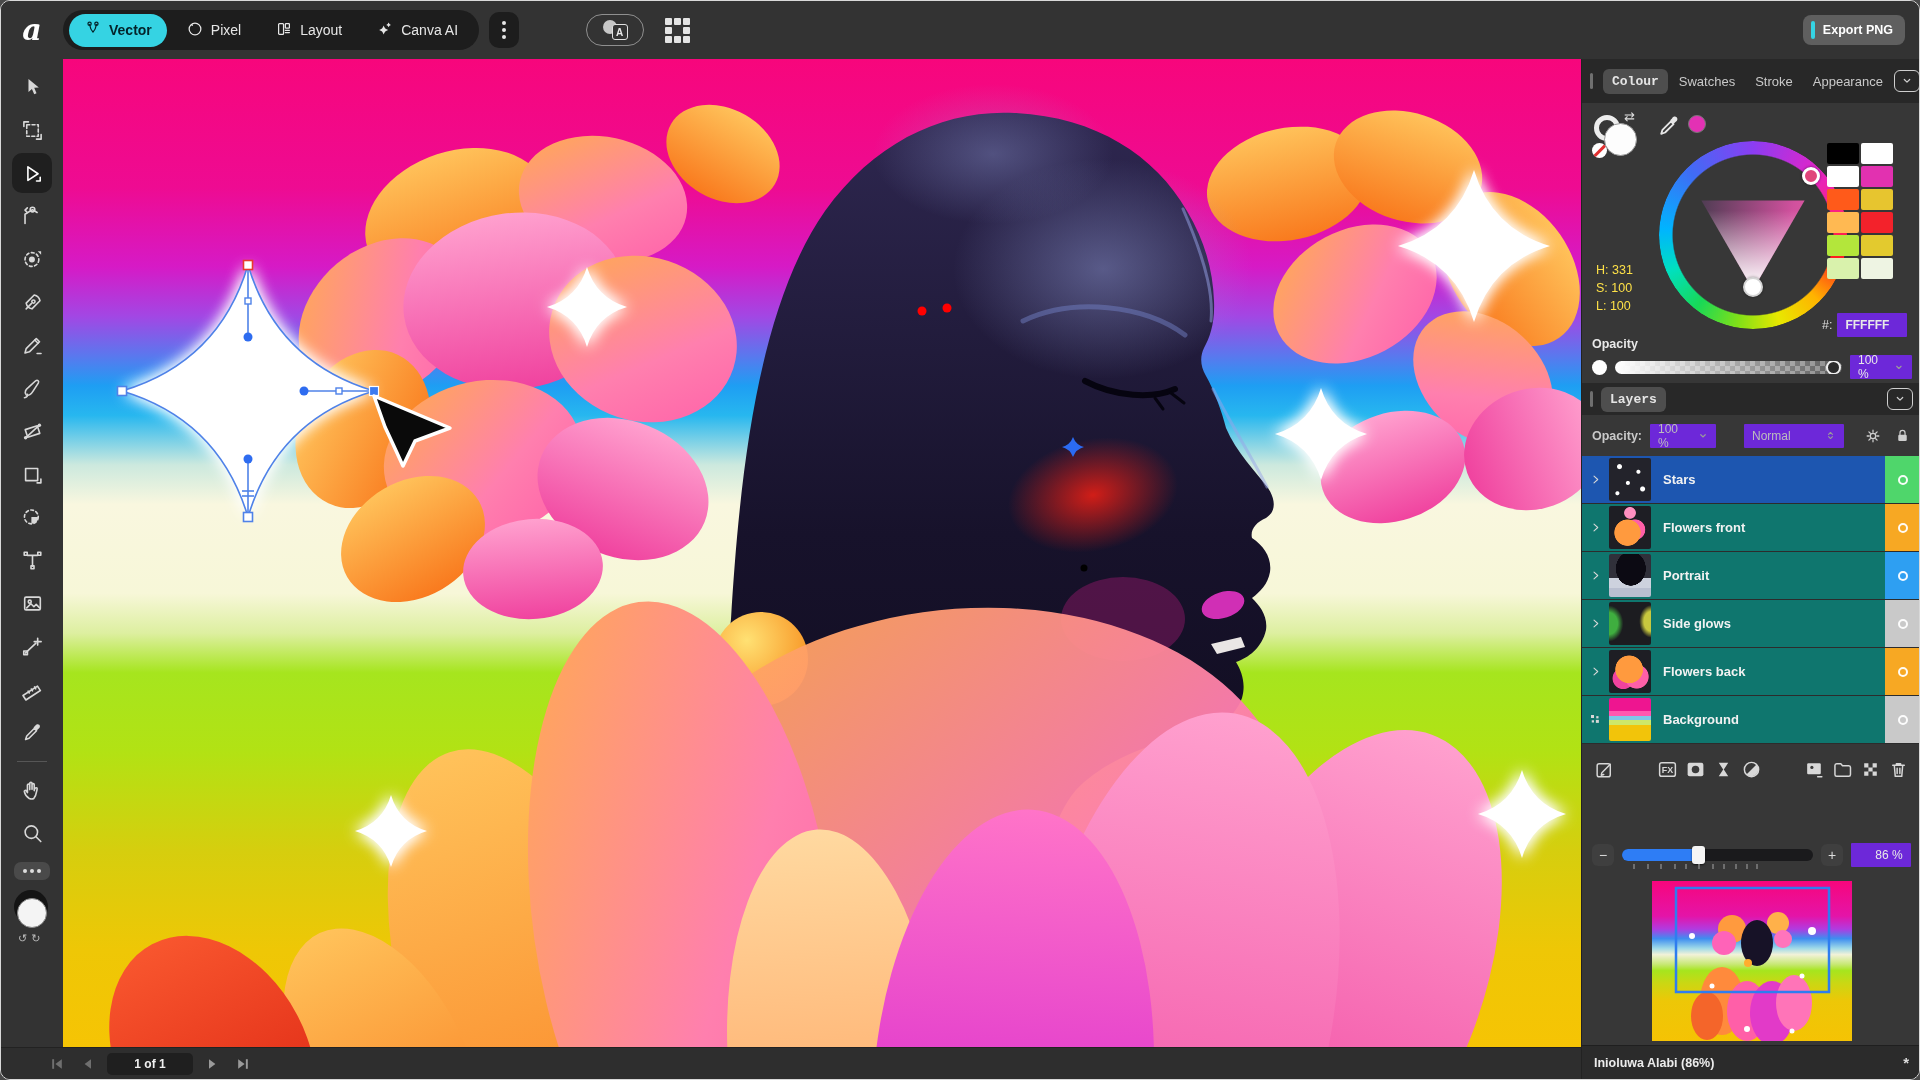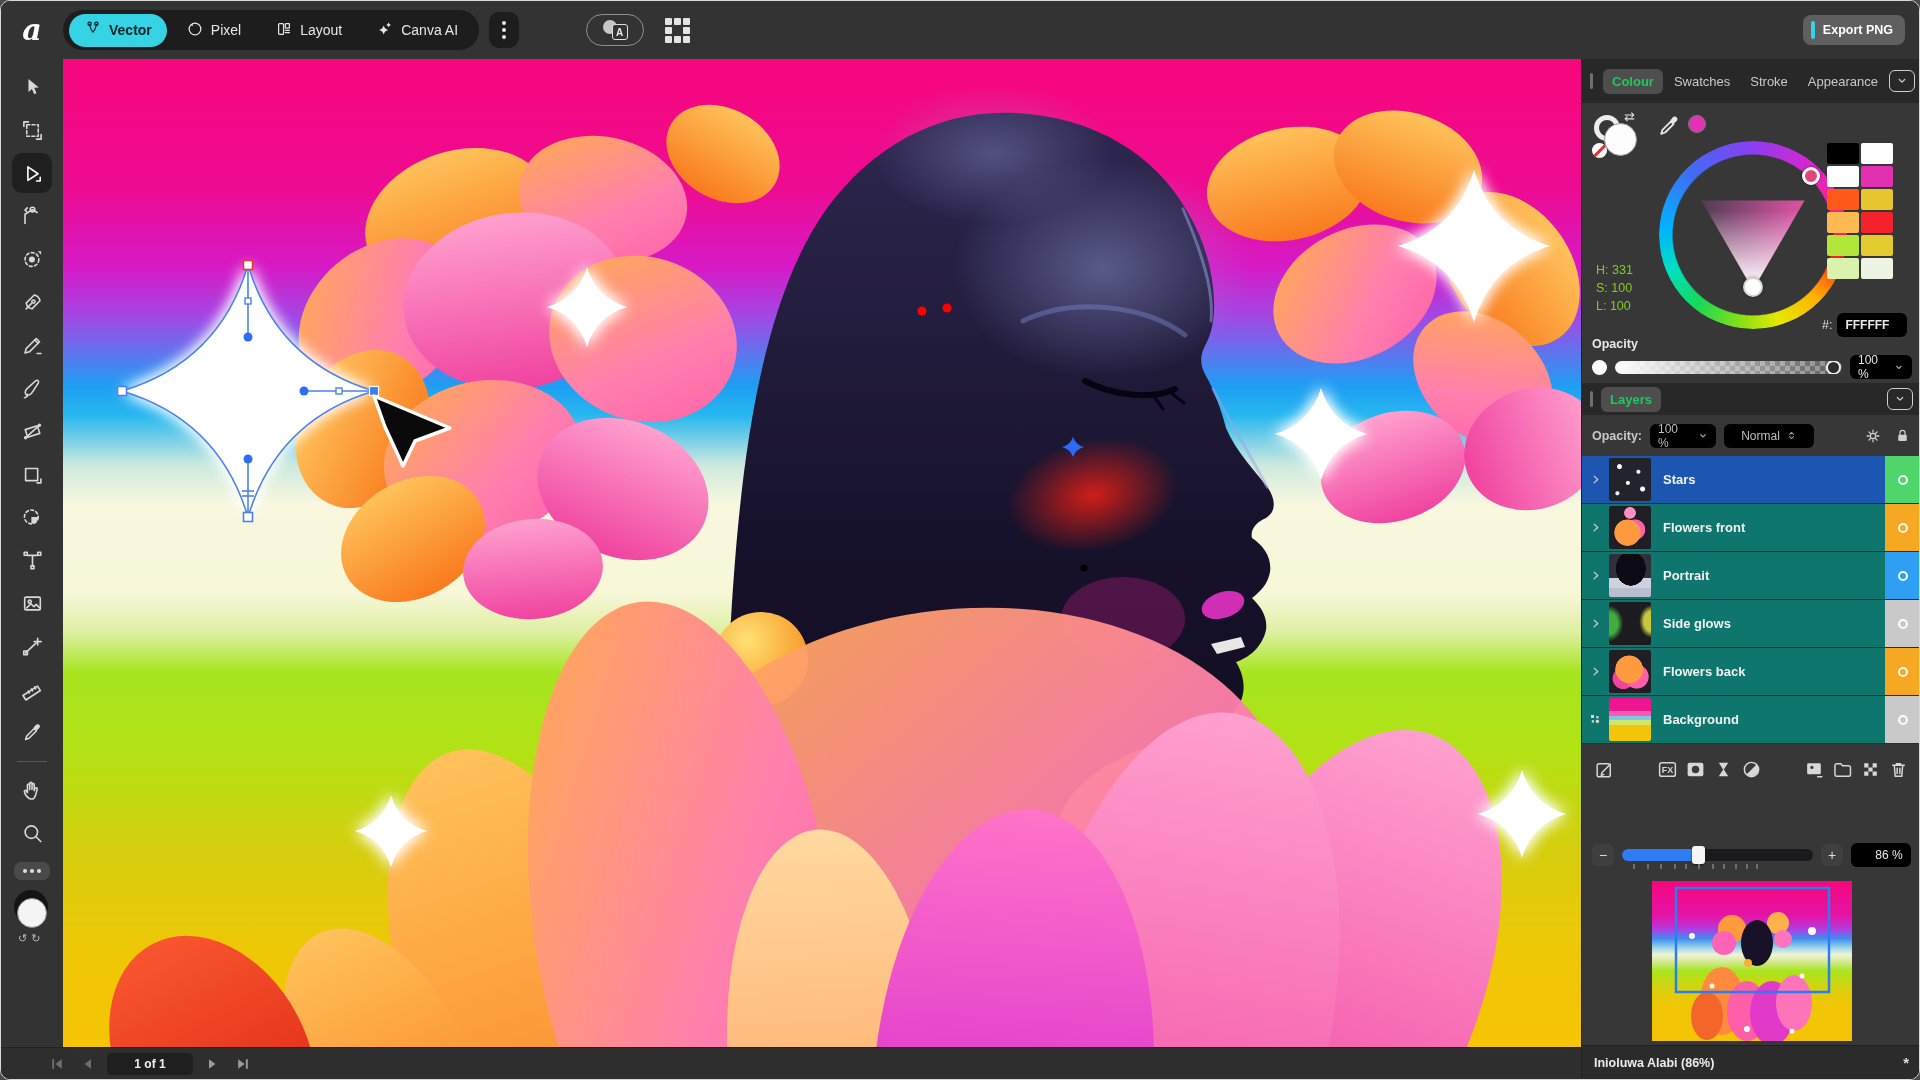--- a/index.html
+++ b/index.html
@@ -44,21 +44,21 @@
   
   .bottombar{position:absolute;left:0;bottom:0;width:1580px;height:32px;background:#2e2e2e;border-top:1px solid #222;display:flex;align-items:center;padding-left:46px;gap:10px;}
   .pgbtn{border:none;background:transparent;width:20px;height:20px;display:flex;align-items:center;justify-content:center;cursor:pointer;padding:0;}
   .pg-pill{width:86px;height:22px;background:#1f1f1f;border-radius:5px;color:#f0f0f0;font-size:12px;font-weight:bold;display:flex;align-items:center;justify-content:center;}
 
   
   .rightpanel{position:absolute;left:1580px;top:58px;width:340px;bottom:0;background:#373737;border-left:1px solid #222;}
   .sec-tabs{position:absolute;left:0;width:100%;height:44px;background:#282828;display:flex;align-items:center;padding:0 8px;gap:2px;}
   .drag-handle{width:3px;height:16px;border-radius:2px;background:#6f6f6f;margin-right:8px;flex:0 0 auto;}
   .ptab{border:none;background:transparent;color:#c9c9c9;font-size:13px;font-family:inherit;padding:5px 9px;border-radius:6px;cursor:pointer;white-space:nowrap;}
-  .ptab.active{background:#4e4e4e;color:#22c55e;font-weight:bold;}
+  .ptab.active{background:#4e4e4e;color:#e5e5e5;font-weight:bold;font-family:Liberation Mono, monospace;}
   .chev-btn{margin-left:auto;width:26px;height:22px;border:1.6px solid #cfcfcf;border-radius:6px;background:transparent;display:flex;align-items:center;justify-content:center;cursor:pointer;flex:0 0 auto;}
 
   .colour-sec{position:absolute;left:0;top:44px;width:100%;height:280px;}
   .fswidget{position:absolute;left:12px;top:8px;width:56px;height:52px;}
   .fsw-ring{position:absolute;left:0;top:4px;width:26px;height:26px;border-radius:50%;border:5px solid #ededed;}
   .fsw-swap{position:absolute;left:30px;top:-2px;color:#ddd;font-size:13px;}
   .fsw-none{position:absolute;left:-2px;top:32px;width:15px;height:15px;border-radius:50%;background:#fff;overflow:hidden;}
   .fsw-none::after{content:"";position:absolute;left:6px;top:-2px;width:2.5px;height:20px;background:#e03030;transform:rotate(45deg);}
   .fsw-main{position:absolute;left:10px;top:12px;width:33px;height:33px;border-radius:50%;background:#fdfdfd;border:1px solid #999;}
   .picker-ic{position:absolute;left:74px;top:10px;}
@@ -70,39 +70,39 @@
     -webkit-mask:radial-gradient(circle,transparent 60%,#000 61% 98%,transparent 99%);
             mask:radial-gradient(circle,transparent 60%,#000 61% 98%,transparent 99%);}
   .hsl-tri{position:absolute;left:34px;top:42px;width:120px;height:110px;
     clip-path:polygon(7% 16%,93% 16%,50% 97%);
     background:linear-gradient(to bottom,rgba(255,255,255,0) 25%,rgba(255,255,255,.97) 92%),linear-gradient(100deg,#3f3a4a,#d1519e 75%,#e0609f);}
   .hue-knob{position:absolute;left:143px;top:26px;width:18px;height:18px;border-radius:50%;background:#E0457B;border:3.5px solid #fff;box-shadow:0 0 3px rgba(0,0,0,.5);}
   .sl-knob{position:absolute;left:84px;top:136px;width:20px;height:20px;border-radius:50%;background:#fff;border:2px solid #d5d5d5;box-shadow:0 0 3px rgba(0,0,0,.4);}
 
   .swatchgrid{position:absolute;left:245px;top:40px;width:66px;display:grid;grid-template-columns:32px 32px;gap:2px;}
   .swatch{width:32px;height:21px;border-radius:2px;cursor:pointer;}
-  .hsl-lbls{position:absolute;left:14px;top:158px;color:#84cc16;font-size:12.5px;line-height:18px;}
+  .hsl-lbls{position:absolute;left:14px;top:158px;color:#fde047;font-size:12.5px;line-height:18px;}
   .hexrow{position:absolute;left:240px;top:210px;display:flex;align-items:center;gap:5px;}
   .hexrow .hx{color:#ddd;font-size:12.5px;}
-  .field{background:#000000;border-radius:6px;color:#e8e8e8;font-size:12px;display:flex;align-items:center;padding:0 8px;height:24px;gap:6px;}
+  .field{background:#6d28d9;border-radius:1px;color:#e8e8e8;font-size:12px;display:flex;align-items:center;padding:0 8px;height:24px;gap:6px;}
   .hexfield{width:70px;font-weight:bold;}
   .op-label{position:absolute;left:10px;top:234px;color:#e8e8e8;font-size:12.5px;font-weight:bold;}
   .op-row{position:absolute;left:10px;top:252px;width:320px;display:flex;align-items:center;gap:8px;}
   .op-dot{width:15px;height:15px;border-radius:50%;background:#fff;flex:0 0 auto;}
   .op-track{position:relative;flex:1;height:13px;border-radius:7px;overflow:hidden;
     background:linear-gradient(to right,#fff,rgba(255,255,255,0)),
       repeating-conic-gradient(#8c8c8c 0 25%,#5a5a5a 0 50%) 0 0/10px 10px;}
   .op-handle{position:absolute;right:1px;top:-1px;width:15px;height:15px;border-radius:50%;background:#2b2b2b;border:2.5px solid #f0f0f0;}
   .op-val{width:62px;justify-content:space-between;}
 
   .layersbar{position:absolute;left:0;top:324px;width:100%;height:32px;background:#282828;display:flex;align-items:center;padding:0 8px;justify-content:flex-end;}
   .layersbar .ptab{font-weight:bold;}
   .lcontrols{position:absolute;left:0;top:356px;width:100%;height:41px;display:flex;align-items:center;padding:0 10px;gap:8px;}
   .lcontrols .lab{color:#c9c9c9;font-size:12.5px;font-weight:bold;}
-  .blendfield{width:90px;justify-content:center;color:#bdbdbd;}
+  .blendfield{width:100px;justify-content:space-between;color:#bdbdbd;margin-left:20px;}
   .opfield{width:66px;justify-content:space-between;color:#bdbdbd;}
   .iconbtn{border:none;background:transparent;padding:0;cursor:pointer;display:flex;align-items:center;justify-content:center;}
 
   .layerlist{position:absolute;left:0;top:397px;width:100%;}
   .lrow{display:flex;align-items:stretch;height:48px;background:#0f766e;border-bottom:1px solid #2c2c2c;cursor:pointer;}
   .lrow.selected{background:#1D56B0;}
   .lcell-ch{width:27px;display:flex;align-items:center;justify-content:center;flex:0 0 auto;}
   .lthumb{width:42px;margin:2px 0;border-radius:2px;background:#26262c;flex:0 0 auto;background-size:cover;}
   .lname{flex:1;display:flex;align-items:center;padding-left:12px;color:#f2f2f2;font-size:13px;font-weight:bold;}
   .ltoggle{width:36px;display:flex;align-items:center;justify-content:center;flex:0 0 auto;cursor:pointer;}

